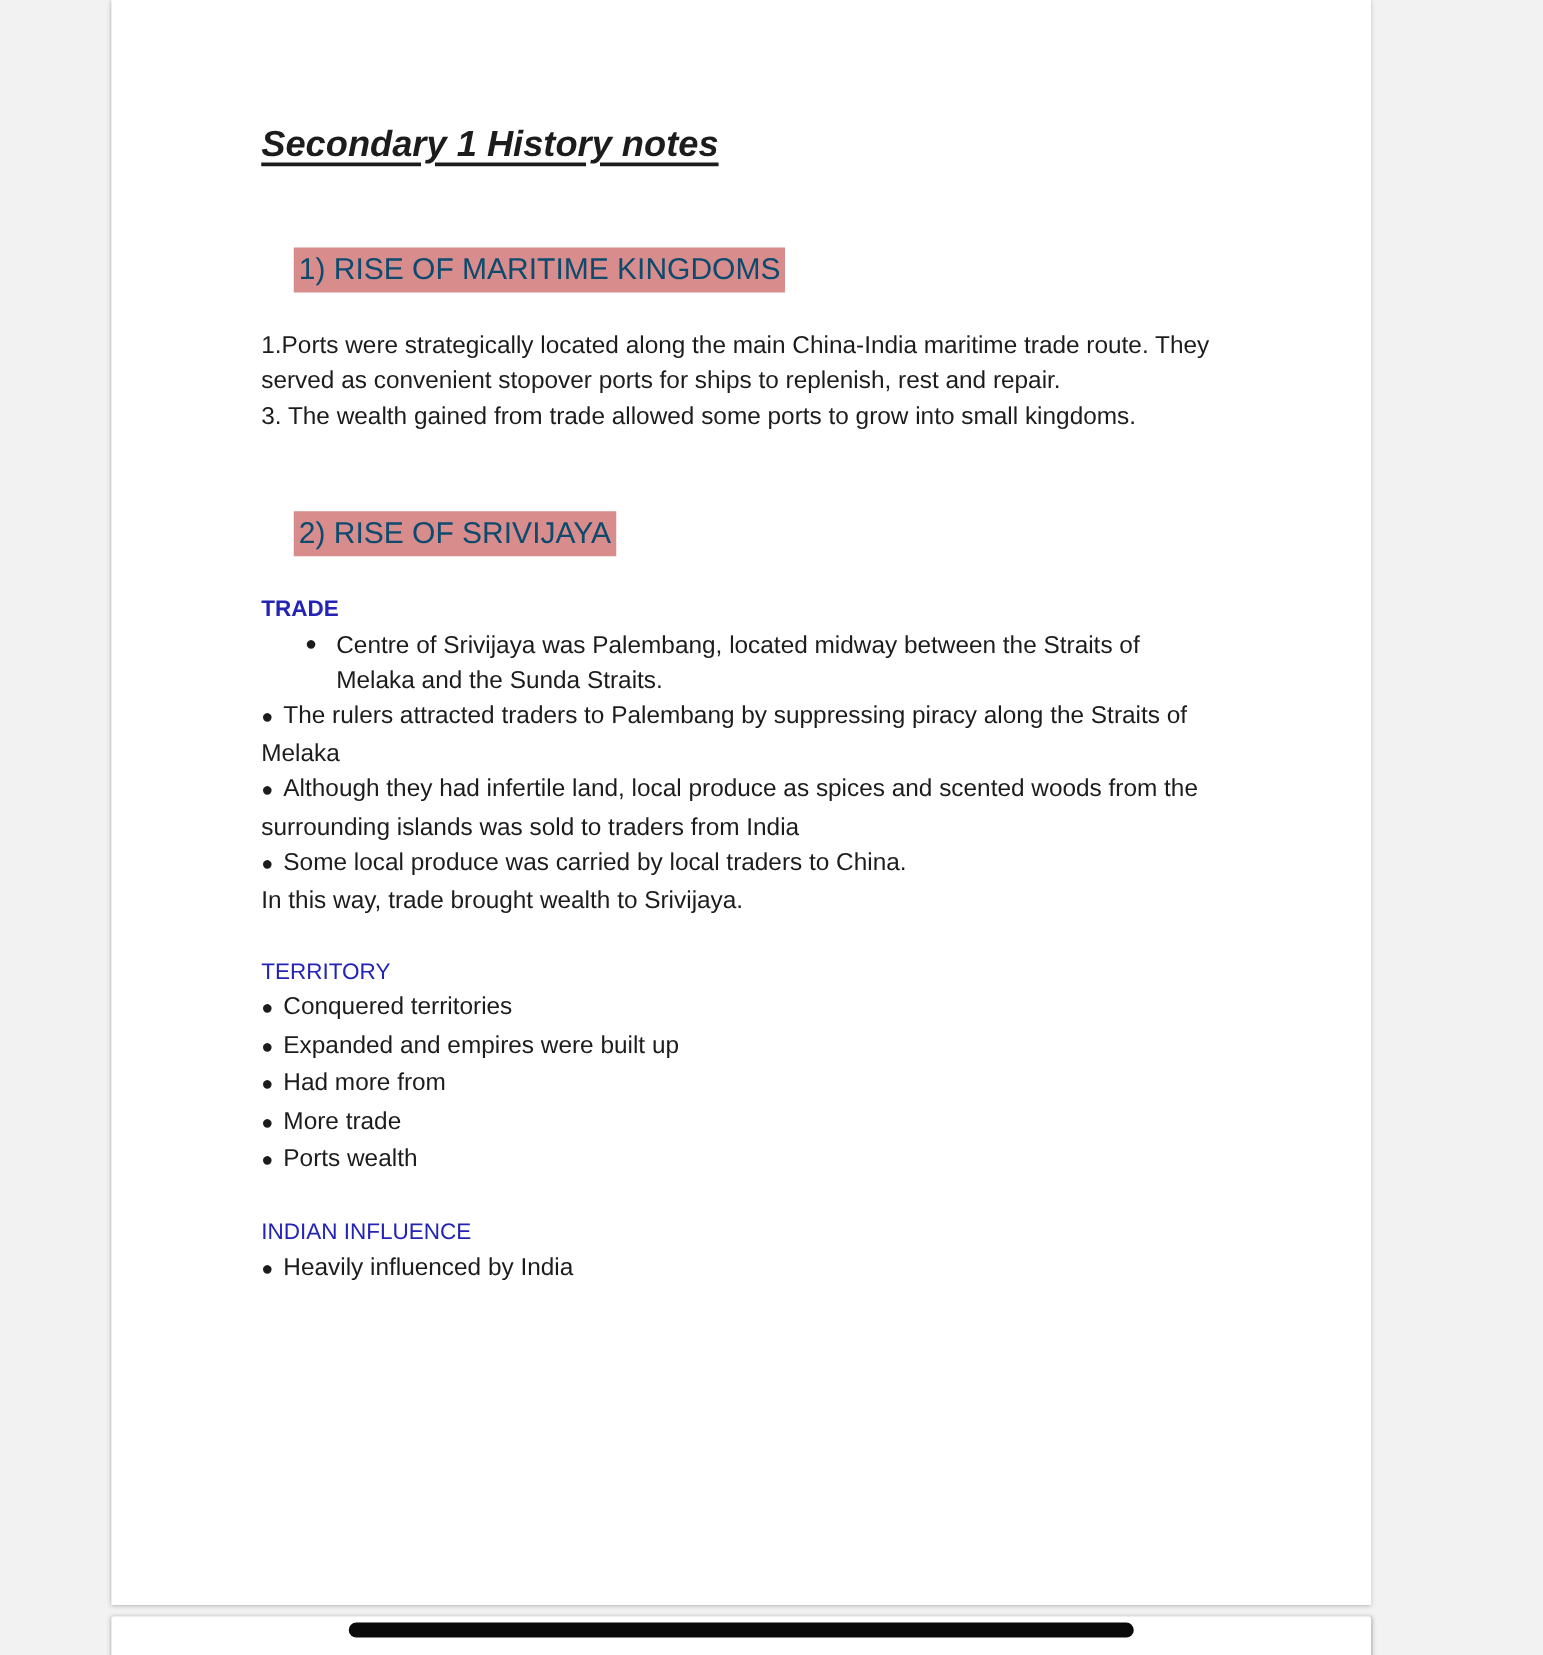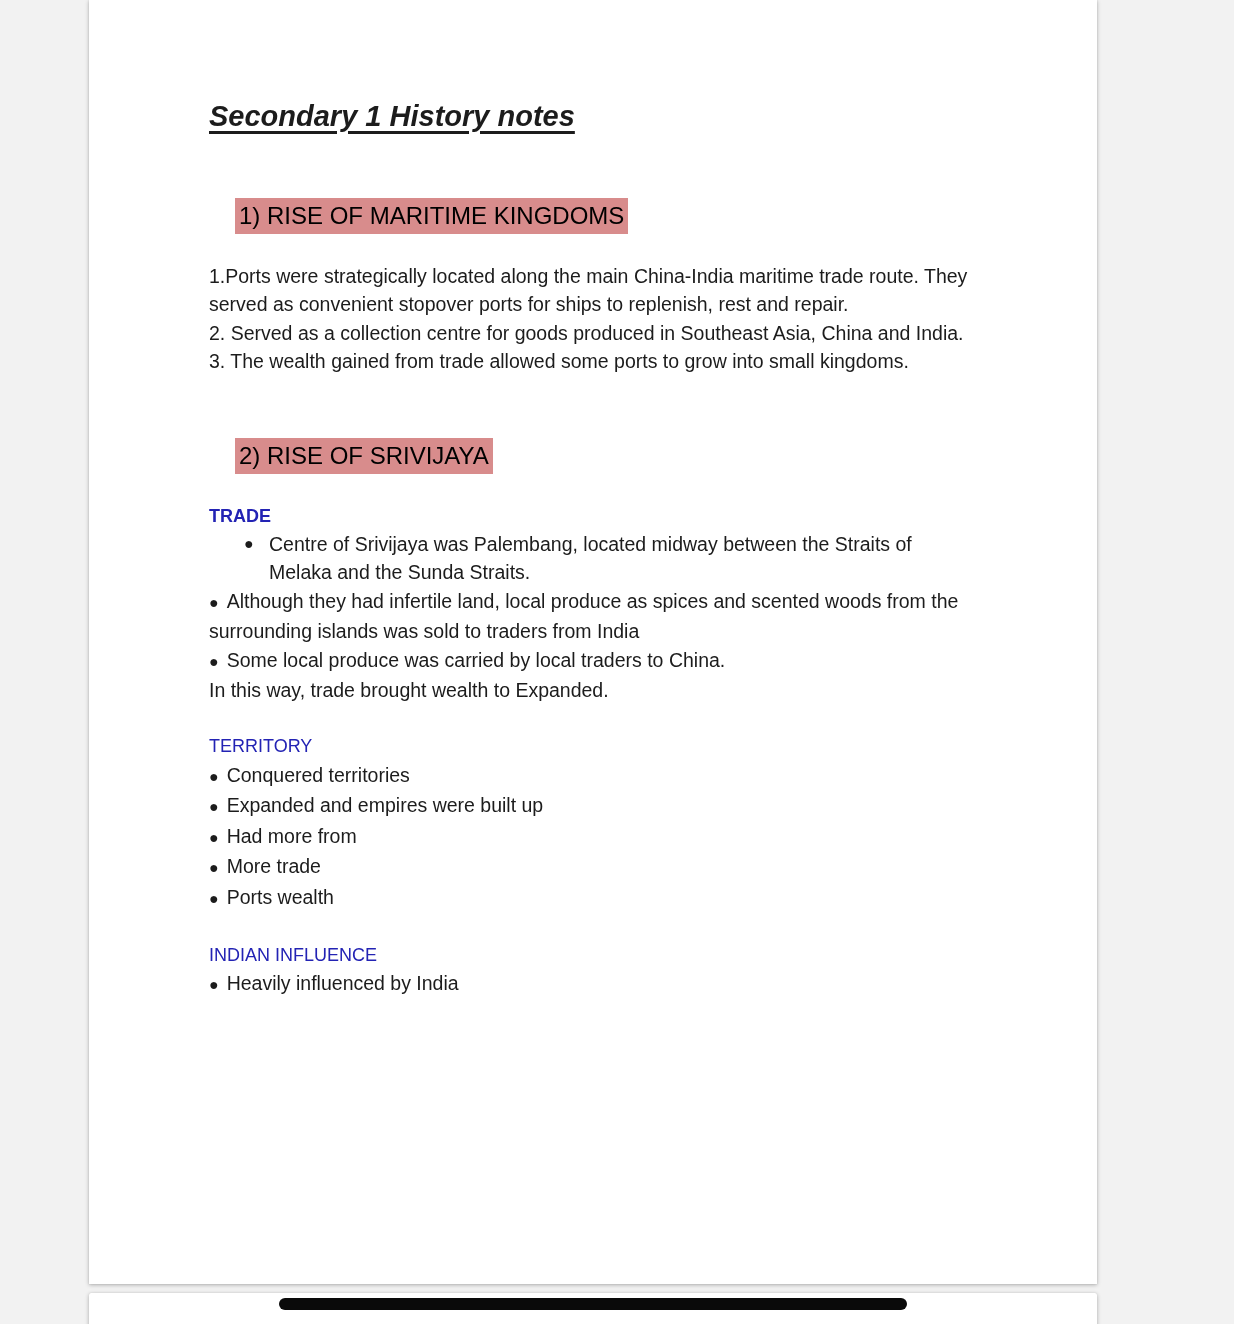--- a/index.html
+++ b/index.html
@@ -42,21 +42,21 @@
   }
 
   .hl-heading-row { margin-top: 62px; margin-left: 26px; }
   .hl-heading-row.second { }
   .hl-heading {
     display: inline-block;
     background: var(--highlight-red, #d88c8c);
     font-size: 24px;
     line-height: 34px;
     padding: 1px 4px;
-    color: #000000;
+    color: #0c4a6e;
   }
 
   .para-block { margin-top: 28px; }
   .line { margin: 0; }
 
   .sub-heading {
     margin-top: 28px;
     color: var(--heading-blue, #2323b4);
     font-size: 18px;
     line-height: 28.4px;
@@ -95,38 +95,38 @@
     <div class="content">
 
       <div class="doc-title">Secondary 1 History notes</div>
 
       <div class="hl-heading-row">
         <span class="hl-heading">1) RISE OF MARITIME KINGDOMS</span>
       </div>
 
       <div class="para-block">
         <p class="line">1.Ports were strategically located along the main China-India maritime trade route. They served as convenient stopover ports for ships to replenish, rest and repair.</p>
-        <p class="line">2. Served as a collection centre for goods produced in Southeast Asia, China and India.</p>
         <p class="line">3. The wealth gained from trade allowed some ports to grow into small kingdoms.</p>
       </div>
 
       <div class="hl-heading-row second">
         <span class="hl-heading">2) RISE OF SRIVIJAYA</span>
       </div>
 
       <div class="sub-heading bold">TRADE</div>
 
       <div class="li-indent">
         <span class="blt-abs">●</span>
         <span>Centre of Srivijaya was Palembang, located midway between the Straits of Melaka and the Sunda Straits.</span>
       </div>
 
+      <p class="line"><span class="blt">●</span><span>The rulers attracted traders to Palembang by suppressing piracy along the Straits of Melaka</span></p>
       <p class="line"><span class="blt">●</span><span>Although they had infertile land, local produce as spices and scented woods from the surrounding islands was sold to traders from India</span></p>
       <p class="line"><span class="blt">●</span><span>Some local produce was carried by local traders to China.</span></p>
-      <p class="line">In this way, trade brought wealth to Expanded.</p>
+      <p class="line">In this way, trade brought wealth to Srivijaya.</p>
 
       <div class="sub-heading">TERRITORY</div>
 
       <div class="gap-block">
         <p class="line"><span class="blt">●</span><span>Conquered territories</span></p>
         <p class="line"><span class="blt">●</span><span>Expanded and empires were built up</span></p>
         <p class="line"><span class="blt">●</span><span>Had more from</span></p>
         <p class="line"><span class="blt">●</span><span>More trade</span></p>
         <p class="line"><span class="blt">●</span><span>Ports wealth</span></p>
       </div>

